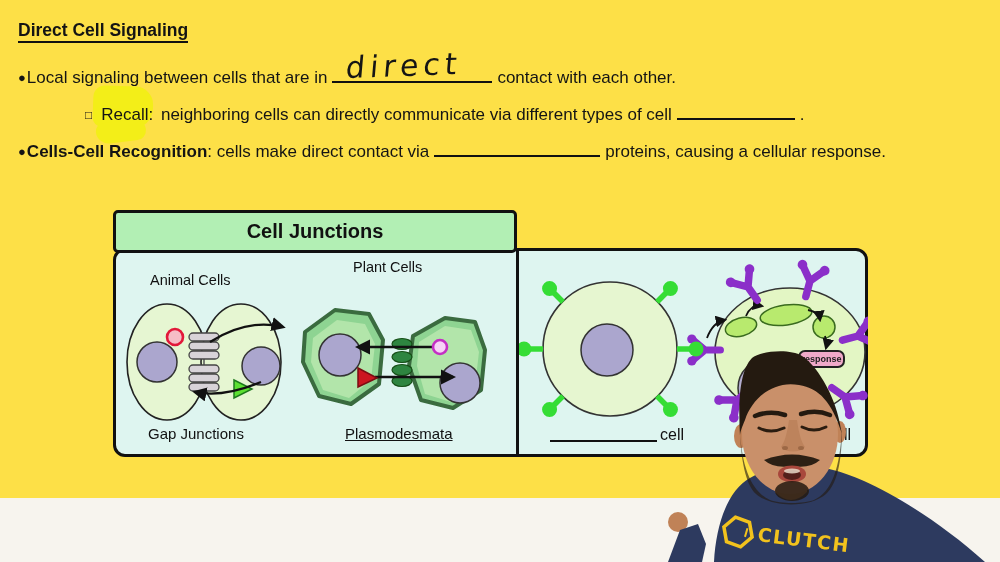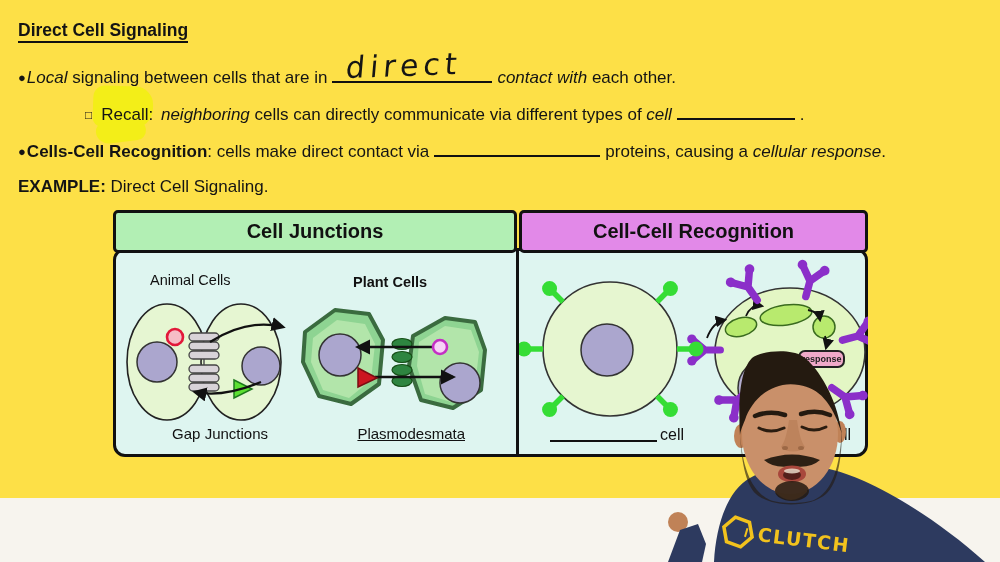--- a/index.html
+++ b/index.html
@@ -1,20 +1,20 @@
 <!DOCTYPE html>
 <html><head>
 <meta charset="utf-8">
 <style>
   html,body{margin:0;padding:0;background:#fff;}
   #stage{position:relative;width:1000px;height:562px;background:#fde047;overflow:hidden;
          font-family:"Liberation Sans",sans-serif;color:#111;}
   
   .line{position:absolute;font-size:17px;white-space:nowrap;z-index:2;color:#141414;}
-  .it{font-style:italic;}
+  .it{}
   .b{font-weight:bold;}
   .title{font-weight:bold;font-size:17.5px;border-bottom:2.5px solid #111;padding-bottom:1px;}
   .bullet-dot{font-size:13px;vertical-align:1px;margin-right:1px;}
   .bullet-sq{font-size:12px;vertical-align:1px;margin-right:6px;}
   .blank{display:inline-block;border-bottom:2px solid #111;height:15px;position:relative;
          vertical-align:baseline;margin:0 5px;}
   .blank.w1{width:160px;}
   .blank.w2{width:118px;}
   .blank.w3{width:166px;}
   .handwritten{position:absolute;left:14px;bottom:-2px;font-size:30px;letter-spacing:5px;
@@ -24,21 +24,21 @@
   
   .dg-body{position:absolute;left:113px;top:248px;width:755px;height:209px;background:#def5f0;
            border:3px solid #111;border-radius:12px;box-sizing:border-box;z-index:2;}
   .dg-divider{position:absolute;left:516px;top:251px;width:3px;height:203px;background:#111;z-index:3;}
   .dg-header{position:absolute;top:210px;height:43px;border:3px solid #111;border-radius:5px;
              box-sizing:border-box;display:flex;align-items:center;justify-content:center;
              font-weight:bold;font-size:20px;z-index:3;}
   .dg-header.left{left:113px;width:404px;background:#b2efb4;}
   .dg-header.right{left:519px;width:349px;background:#e289e8;}
   .dg-label{position:absolute;font-size:14.5px;text-align:left;z-index:3;}
-  .dg-caption{position:absolute;font-size:15px;text-align:right;z-index:3;}
+  .dg-caption{position:absolute;font-size:15px;text-align:left;z-index:3;}
   .cell-underline{position:absolute;height:2px;background:#111;top:440px;z-index:3;}
   .cell-word{position:absolute;top:426px;font-size:16px;z-index:3;}
   .response-badge{position:absolute;left:798px;top:350px;width:47px;height:18px;background:#f0a9c9;
                   border:2px solid #222;border-radius:7px;box-sizing:border-box;font-size:9px;
                   font-weight:bold;display:flex;align-items:center;justify-content:center;z-index:3;color:#222;}
   .figures{position:absolute;left:113px;top:248px;z-index:2;}
   
   .band{position:absolute;left:0;top:498px;width:1000px;height:64px;background:#f7f4ee;z-index:0;}
   .presenter{position:absolute;left:640px;top:340px;z-index:5;}
 </style>
@@ -61,31 +61,25 @@
   </div>
 
   <div class="line" style="left:18px;top:140px;">
     <span class="bullet-dot">●</span><span class="b">Cells-Cell Recognition</span><span>: cells make direct contact via</span><span class="blank w3"></span><span>proteins, causing a </span><span class="it">cellular response</span><span>.</span>
   </div>
 
   <div class="line" style="left:85px;top:103px;">
     <span class="bullet-sq">□</span><span class="recall-hl">Recall:</span> <span class="it">neighboring</span><span> cells can directly communicate via different types of </span><span class="it">cell</span><span class="blank w2"></span><span>.</span>
   </div>
 
-  <div class="line" style="left:18px;top:177px;">
-    <span class="b">EXAMPLE:</span><span> Direct Cell Signaling.</span>
-  </div>
 
   <div class="dg-body"></div>
   <div class="dg-divider"></div>
   <div class="dg-header left">
     <span>Cell Junctions</span>
-  </div>
-  <div class="dg-header right">
-    <span>Cell-Cell Recognition</span>
   </div>
 
   <svg class="figures" width="755" height="209" viewBox="0 0 755 209">
     <defs>
       <marker id="ah" viewBox="0 0 10 10" refX="8" refY="5" markerWidth="6.5" markerHeight="6.5" orient="auto-start-reverse">
         <path d="M0,0 L10,5 L0,10 z" fill="#111"></path>
       </marker>
       <g id="grec">
         <line x1="0" y1="0" x2="0" y2="-13" stroke="#35dd35" stroke-width="5.5"></line>
         <circle cx="0" cy="-19" r="7.5" fill="#35dd35"></circle>
@@ -159,21 +153,21 @@
       <use href="#grec" transform="translate(564,101) rotate(90)"></use>
       <use href="#pury" transform="translate(635,39) rotate(-35) scale(1.15)"></use>
       <use href="#pury" transform="translate(697,33) rotate(15) scale(1.15)"></use>
       <use href="#pury" transform="translate(745,88) rotate(75) scale(1.15)"></use>
       <use href="#pury" transform="translate(732,149) rotate(125) scale(1.15)"></use>
       <use href="#pury" transform="translate(624,152) rotate(-130) scale(1.15)"></use>
     </g>
   </svg>
 
   <div class="dg-label" style="left:150px;top:272px;width:110px;">Animal Cells</div>
-  <div class="dg-label" style="left:353px;top:274px;width:110px;font-weight:bold;">Plant Cells</div>
+  <div class="dg-label" style="left:353px;top:259px;width:110px;">Plant Cells</div>
   <div class="dg-caption" style="left:148px;top:425px;width:120px;">Gap Junctions</div>
   <div class="dg-caption" style="left:345px;top:425px;width:120px;text-decoration:underline;">Plasmodesmata</div>
 
   <div class="cell-underline" style="left:550px;width:107px;"></div>
   <div class="cell-word" style="left:660px;">cell</div>
   <div class="cell-underline" style="left:735px;width:84px;"></div>
   <div class="cell-word" style="left:827px;">cell</div>
   <div class="response-badge">response</div>
 
   <svg class="presenter" width="360" height="222" viewBox="0 0 360 222">

